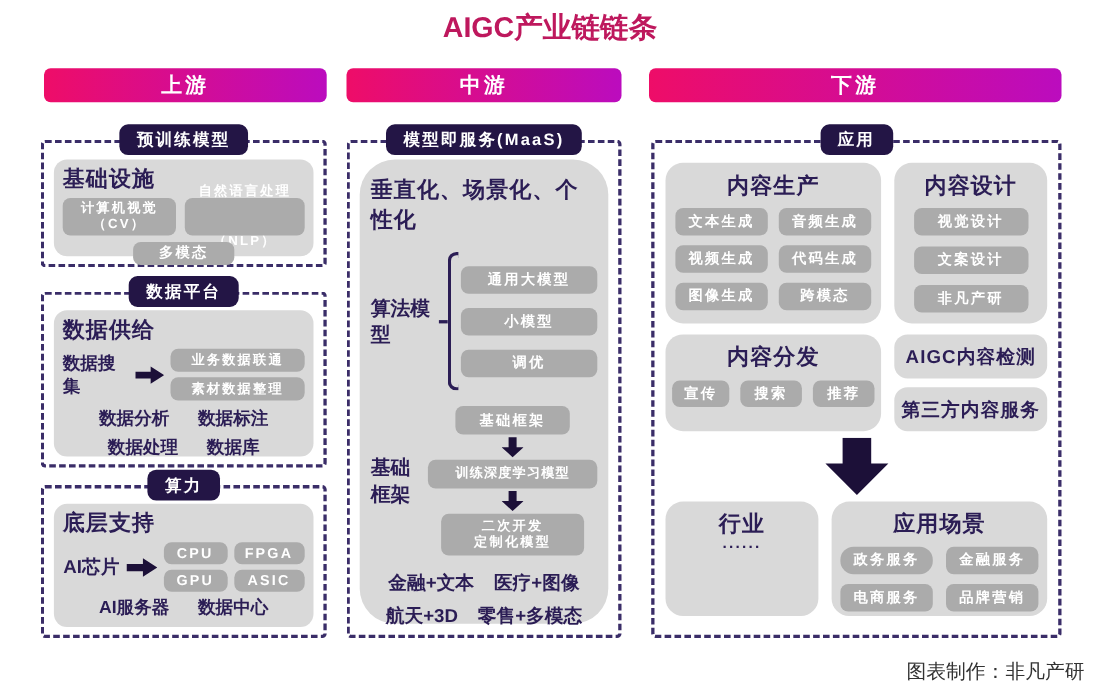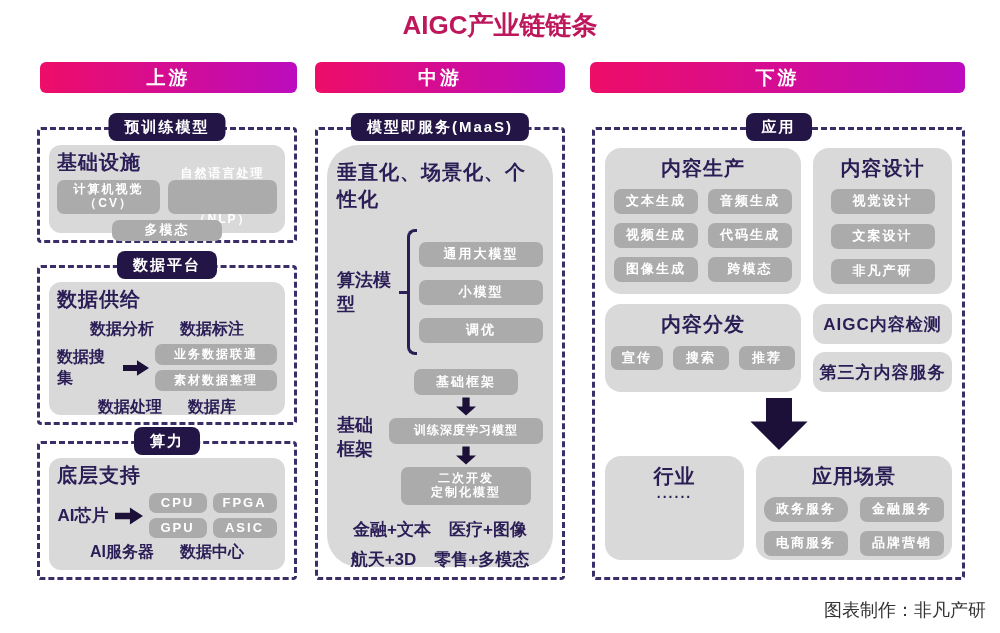--- a/index.html
+++ b/index.html
@@ -77,42 +77,42 @@
         <div class="subbox two-line" style="width:112px;height:34px;">
           <span>计算机视觉</span>
           <span>（CV）</span>
         </div>
         <div class="subbox two-line" style="width:118px;height:34px;gap:32px;">
           <span>自然语言处理</span>
           <span>（NLP）</span>
         </div>
       </div>
       <div class="row" style="margin-top:6px;">
-        <div class="subbox" style="width:110px;height:21px;font-size:13px;">多模态</div>
+        <div class="subbox" style="width:92px;height:21px;font-size:13px;">多模态</div>
       </div>
     </div>
   </div>
 
   <div class="dashed" id="box-dataplat">
     <div class="badge">数据平台</div>
     <div class="graybox up-inner">
       <div class="sec-title">数据供给</div>
-      <div class="row pair">
-        <span class="ink-label">数据分析</span>
-        <span class="ink-label">数据标注</span>
-      </div>
       <div class="row flowrow">
         <span class="ink-label" style="font-size:16px;">数据搜集</span>
         <svg width="28" height="18" viewBox="0 0 30 18">
             <path d="M0 5.5 H16 V0 L30 9 L16 18 V12.5 H0 Z" fill="#1c1038"></path>
           </svg>
         <div class="stack">
           <div class="subbox" style="width:122px;height:21px;font-size:12px;">业务数据联通</div>
           <div class="subbox" style="width:122px;height:21px;font-size:12px;">素材数据整理</div>
         </div>
+      </div>
+      <div class="row pair">
+        <span class="ink-label">数据分析</span>
+        <span class="ink-label">数据标注</span>
       </div>
       <div class="row pair">
         <span class="ink-label">数据处理</span>
         <span class="ink-label">数据库</span>
       </div>
     </div>
   </div>
 
   <div class="dashed" id="box-compute">
     <div class="badge">算力</div>

